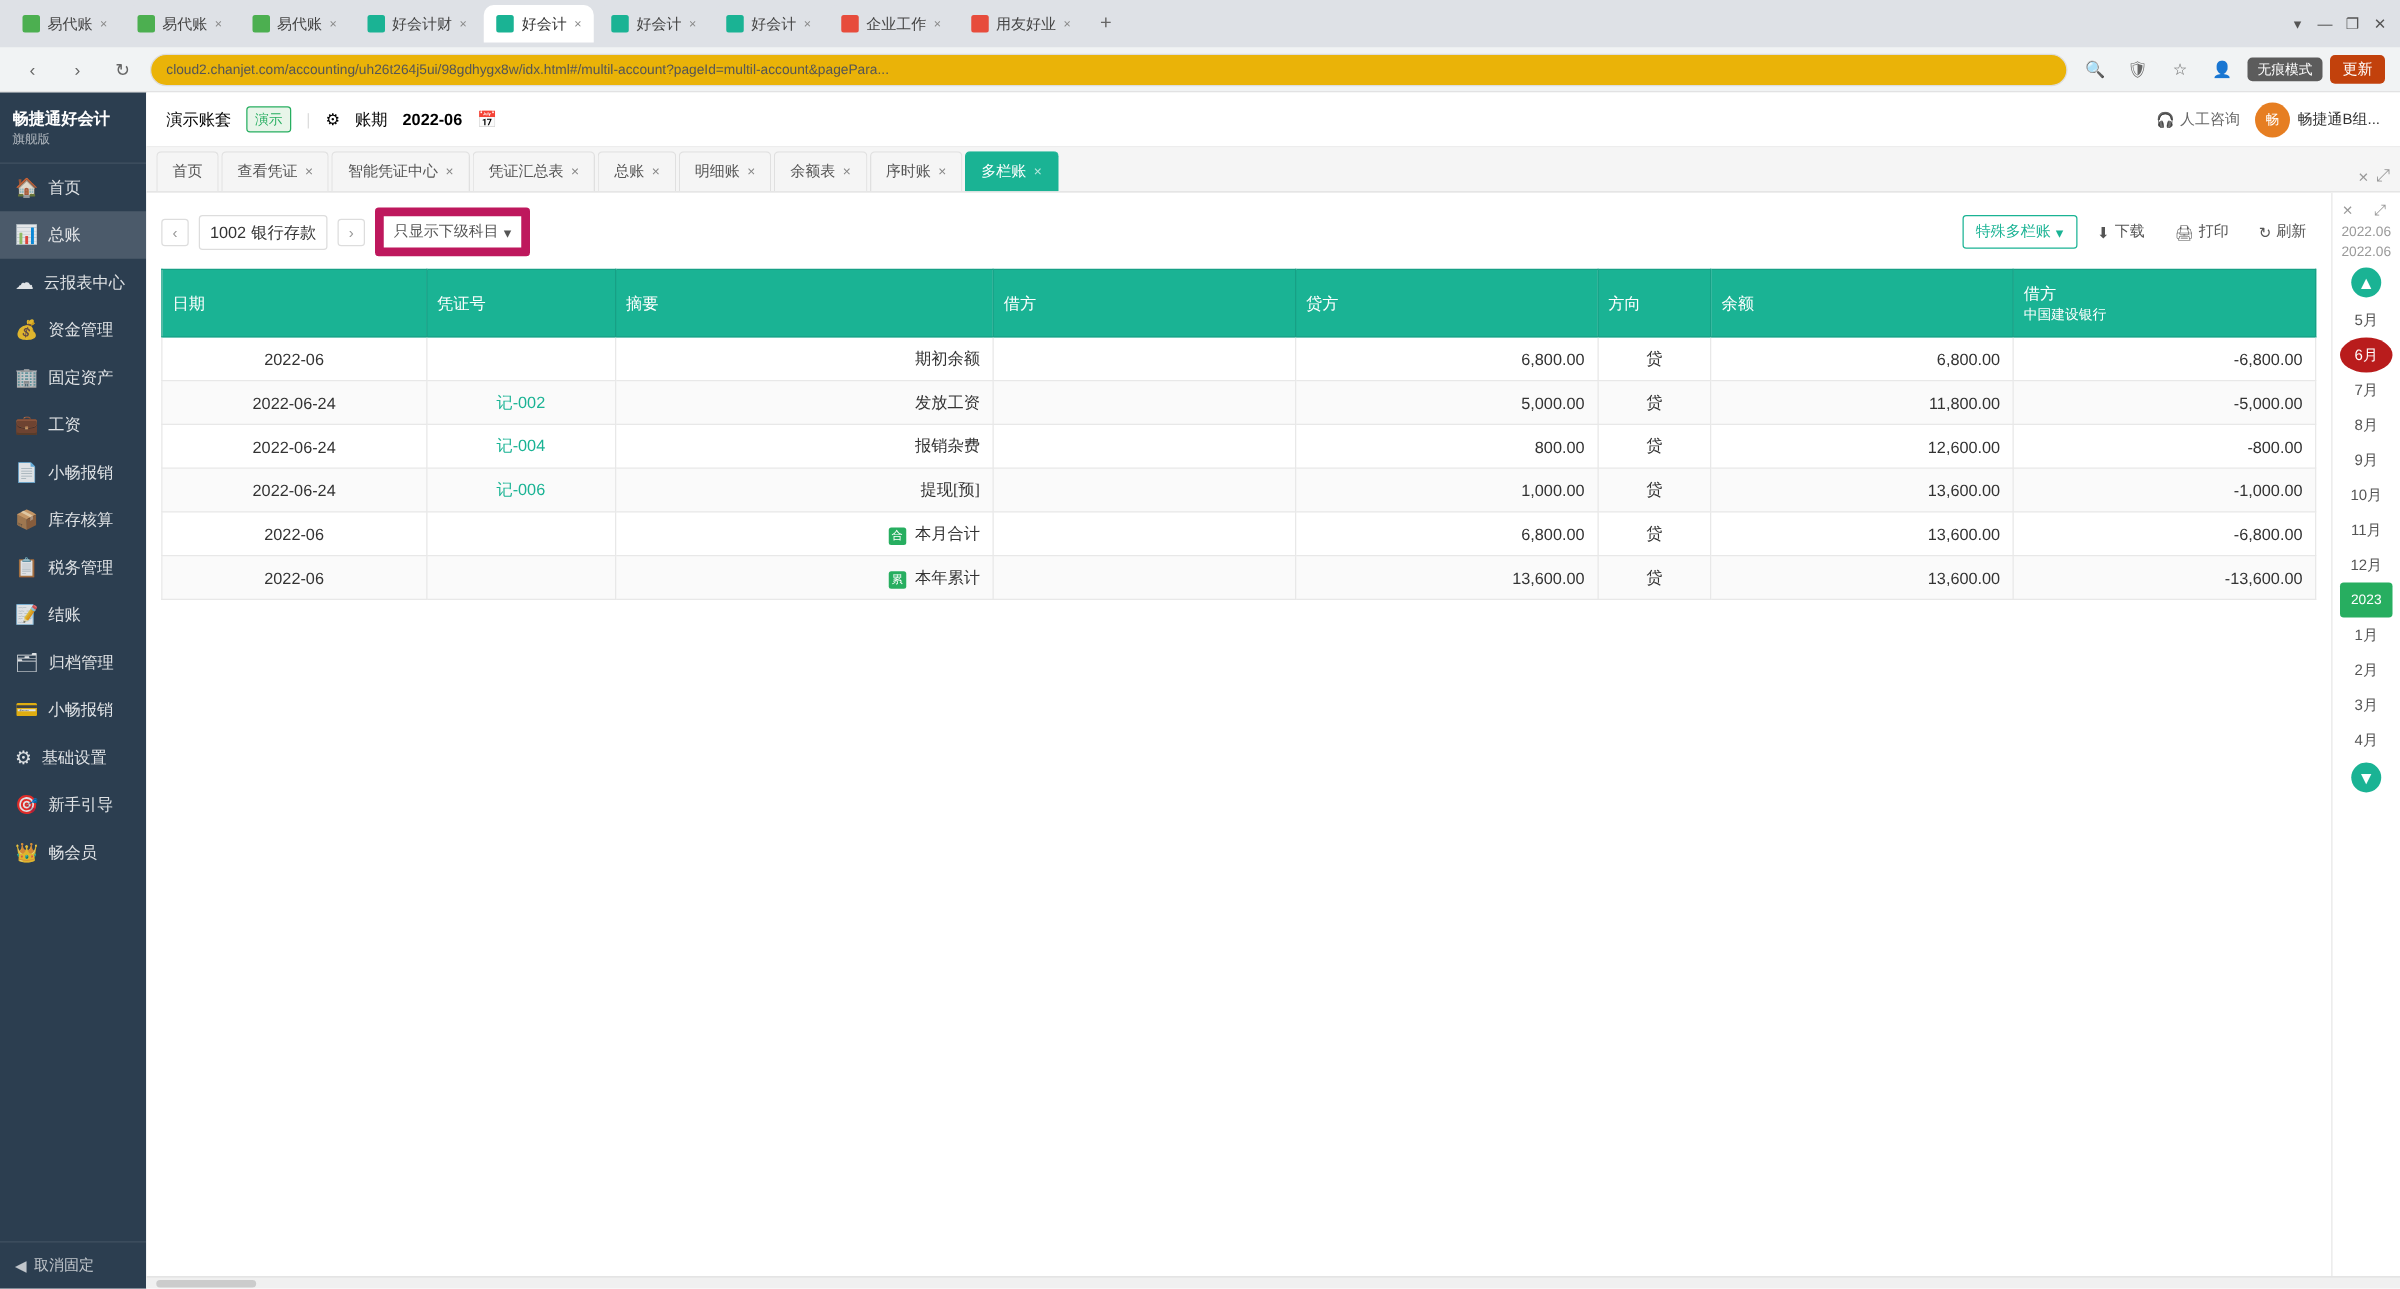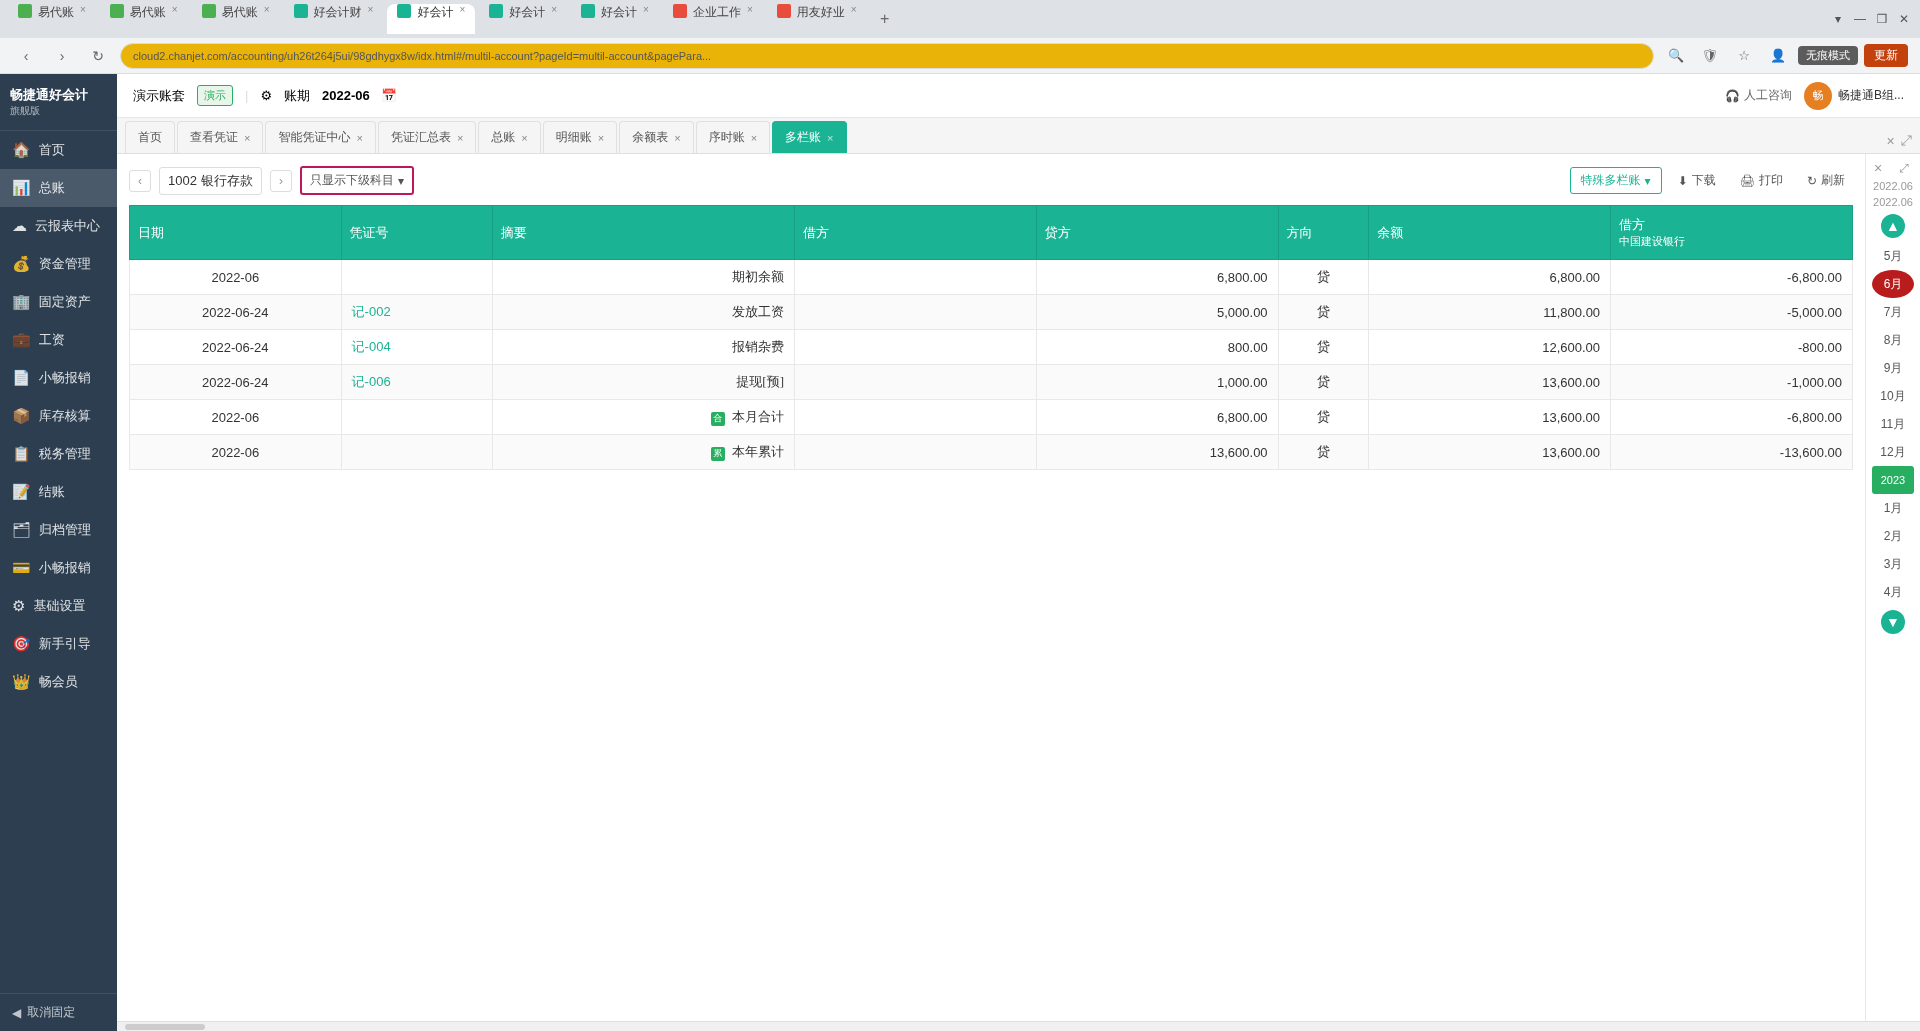--- a/index.html
+++ b/index.html
@@ -1,20 +1,20 @@
 <!DOCTYPE html>
 <html><head>
   <meta charset="utf-8">
   <style>
     * { box-sizing: border-box; margin: 0; padding: 0; }
     body { font-family: "Microsoft YaHei", "PingFang SC", sans-serif; font-size: 13px; background: #f0f2f5; overflow: hidden; }
 
     
     .browser-chrome { background: #dee1e6; height: 38px; display: flex; align-items: center; padding: 0 8px; gap: 4px; }
-    .tab { display: flex; align-items: flex-start; height: 30px; padding: 0 10px; border-radius: 8px 8px 0 0; font-size: 12px; gap: 6px; cursor: pointer; background: #dee1e6; color: #444; white-space: nowrap; }
+    .tab { display: flex; align-items: center; height: 30px; padding: 0 10px; border-radius: 8px 8px 0 0; font-size: 12px; gap: 6px; cursor: pointer; background: #dee1e6; color: #444; white-space: nowrap; }
     .tab.active { background: #fff; color: #333; }
     .tab-close { font-size: 10px; color: #888; cursor: pointer; }
     .tab-favicon { width: 14px; height: 14px; border-radius: 2px; display: inline-block; }
     .tab-add { width: 28px; height: 28px; display: flex; align-items: center; justify-content: center; border-radius: 50%; cursor: pointer; font-size: 16px; color: #666; }
     .tab-controls { margin-left: auto; display: flex; gap: 6px; align-items: center; }
     .tab-ctrl-btn { width: 16px; height: 16px; display: flex; align-items: center; justify-content: center; color: #555; font-size: 12px; cursor: pointer; }
 
     
     .address-bar { background: #f1f3f4; height: 36px; display: flex; align-items: center; padding: 0 12px; gap: 8px; border-bottom: 1px solid #ddd; }
     .nav-btn { width: 28px; height: 28px; display: flex; align-items: center; justify-content: center; border-radius: 50%; cursor: pointer; color: #666; font-size: 14px; }
@@ -58,35 +58,35 @@
 
     
     .content-area { flex: 1; display: flex; overflow: hidden; }
     .ledger-main { flex: 1; overflow: auto; padding: 12px; }
 
     
     .ledger-toolbar { display: flex; align-items: center; gap: 8px; margin-bottom: 10px; }
     .nav-arrow { width: 22px; height: 22px; display: flex; align-items: center; justify-content: center; cursor: pointer; color: #999; border: 1px solid #ddd; border-radius: 3px; font-size: 12px; }
     .account-selector { display: flex; align-items: center; gap: 4px; font-size: 13px; color: #333; font-weight: 500; padding: 4px 8px; border: 1px solid #ddd; border-radius: 3px; cursor: pointer; }
     .nav-arrow-right { width: 22px; height: 22px; display: flex; align-items: center; justify-content: center; cursor: pointer; color: #999; border: 1px solid #ddd; border-radius: 3px; font-size: 12px; }
-    .sub-filter { display: flex; align-items: center; gap: 4px; font-size: 12px; color: #555; padding: 4px 8px; border: 2px solid #be185d; border-radius: 3px; cursor: pointer; }
+    .sub-filter { display: flex; align-items: center; gap: 4px; font-size: 12px; color: #555; padding: 4px 8px; border: 7px solid #be185d; border-radius: 3px; cursor: pointer; }
     .toolbar-right { margin-left: auto; display: flex; align-items: center; gap: 8px; }
     .special-col-btn { border: 1px solid #1ab394; color: #1ab394; border-radius: 3px; padding: 4px 10px; font-size: 12px; cursor: pointer; display: flex; align-items: center; gap: 4px; }
     .action-btn { display: flex; align-items: center; gap: 4px; font-size: 12px; color: #555; cursor: pointer; padding: 4px 8px; }
 
     
     .ledger-table { width: 100%; border-collapse: collapse; font-size: 13px; }
     .ledger-table thead { background: #1ab394; color: #fff; }
     .ledger-table thead th { padding: 10px 8px; text-align: left; border: 1px solid #17a085; font-weight: normal; white-space: nowrap; }
     .ledger-table tbody tr { background: #fff; }
     .ledger-table tbody tr:nth-child(even) { background: #fafafa; }
     .ledger-table tbody td { padding: 8px 10px; border: 1px solid #e8e8e8; text-align: right; color: #333; }
     .ledger-table tbody td.center { text-align: center; }
     .ledger-table tbody td.left { text-align: right; font-family: Liberation Serif, serif; }
-    .ledger-table tbody td.link { color: #1ab394; cursor: pointer; text-align: left; }
+    .ledger-table tbody td.link { color: #1ab394; cursor: pointer; text-align: center; }
     .summary-icon { display: inline-flex; align-items: center; justify-content: center; width: 14px; height: 14px; background: #27ae60; color: #fff; border-radius: 2px; font-size: 9px; margin-right: 4px; }
 
     
     .right-panel { width: 55px; background: #fff; border-left: 1px solid #e8e8e8; display: flex; flex-direction: column; align-items: center; padding-top: 4px; overflow-y: auto; }
     .right-panel-close { width: 20px; height: 20px; display: flex; align-items: center; justify-content: center; cursor: pointer; color: #999; font-size: 14px; align-self: flex-end; margin-right: 4px; }
     .right-panel-expand { width: 20px; height: 20px; display: flex; align-items: center; justify-content: center; cursor: pointer; color: #999; font-size: 12px; align-self: flex-end; margin-right: 4px; }
     .month-item { width: 42px; height: 28px; display: flex; align-items: center; justify-content: center; font-size: 12px; color: #555; cursor: pointer; border-radius: 3px; }
     .month-item.active { background: #b91c1c; color: #fff; border-radius: 50%; }
     .month-item.year-badge { background: #27ae60; color: #fff; border-radius: 3px; font-size: 11px; }
     .scroll-btn { width: 24px; height: 24px; background: #1ab394; border-radius: 50%; display: flex; align-items: center; justify-content: center; color: #fff; font-size: 14px; cursor: pointer; margin: 4px 0; }

